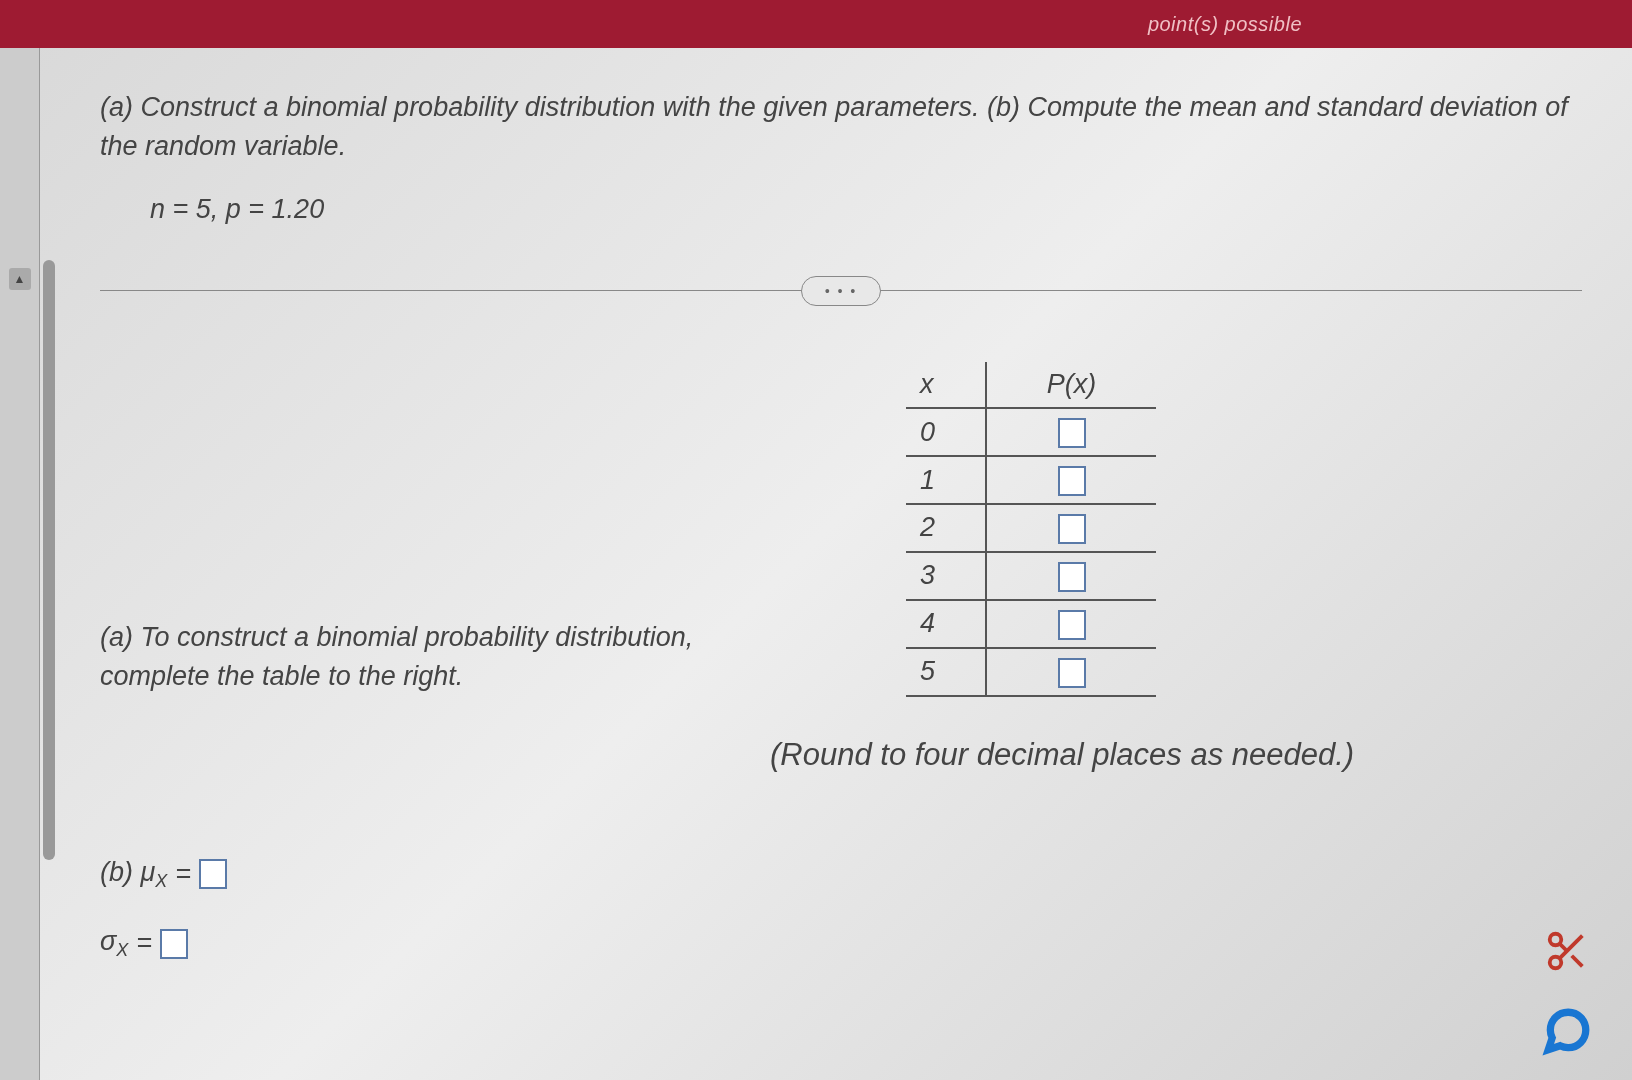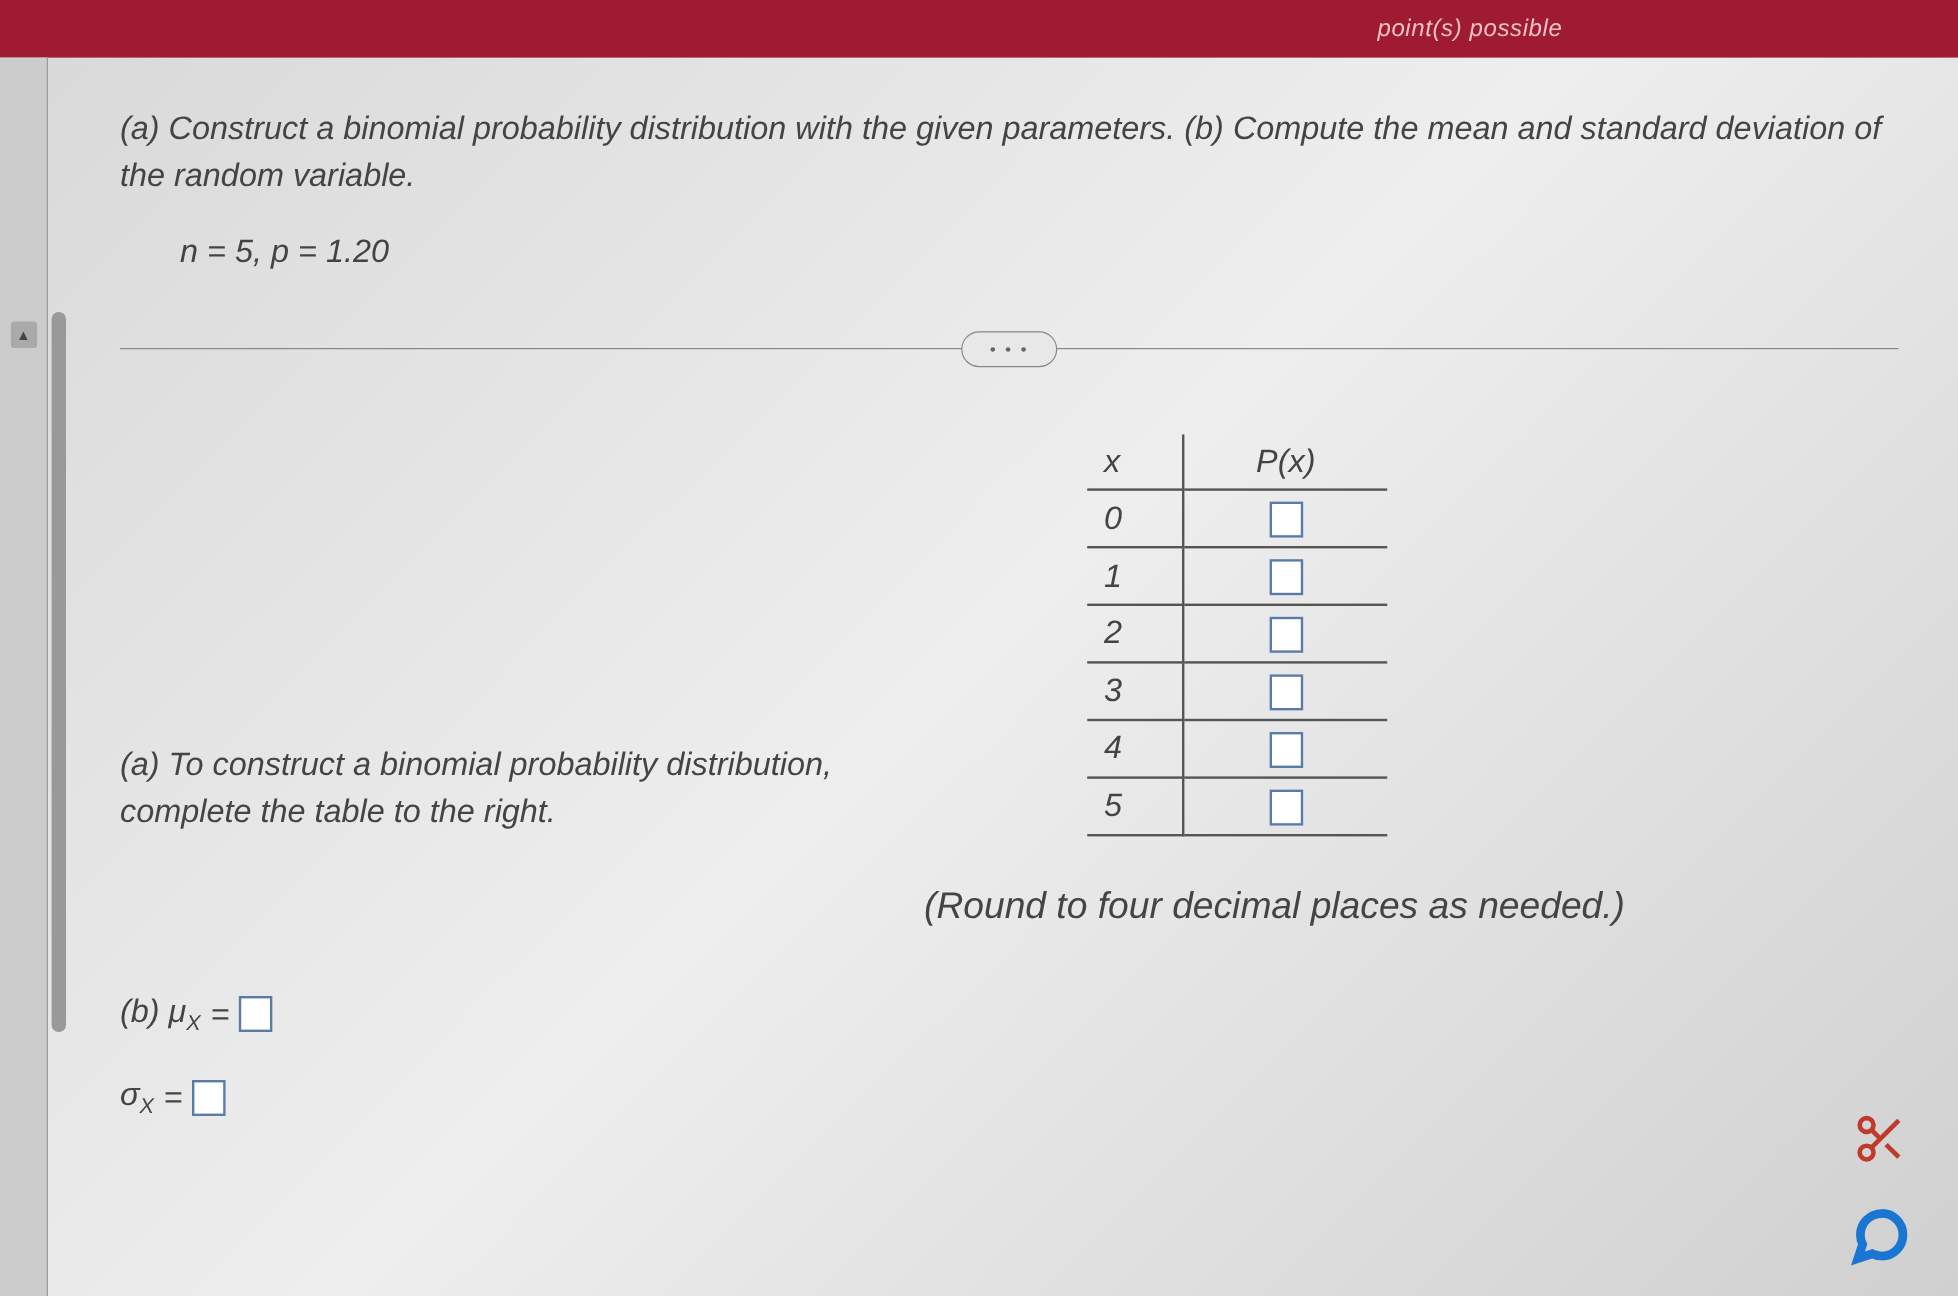--- a/index.html
+++ b/index.html
@@ -147,21 +147,21 @@
       background: #fff;
       vertical-align: middle;
     }
     .round-note {
       font-size: 31px;
       color: #444;
       margin-top: 40px;
       margin-left: 670px;
     }
     .part-b {
-      margin-top: 55px;
+      margin-top: 84px;
       font-size: 27px;
       color: #444;
     }
     .part-b-row {
       display: flex;
       align-items: center;
       gap: 8px;
       margin-bottom: 34px;
     }
     .sub-label { font-size: 27px; }

